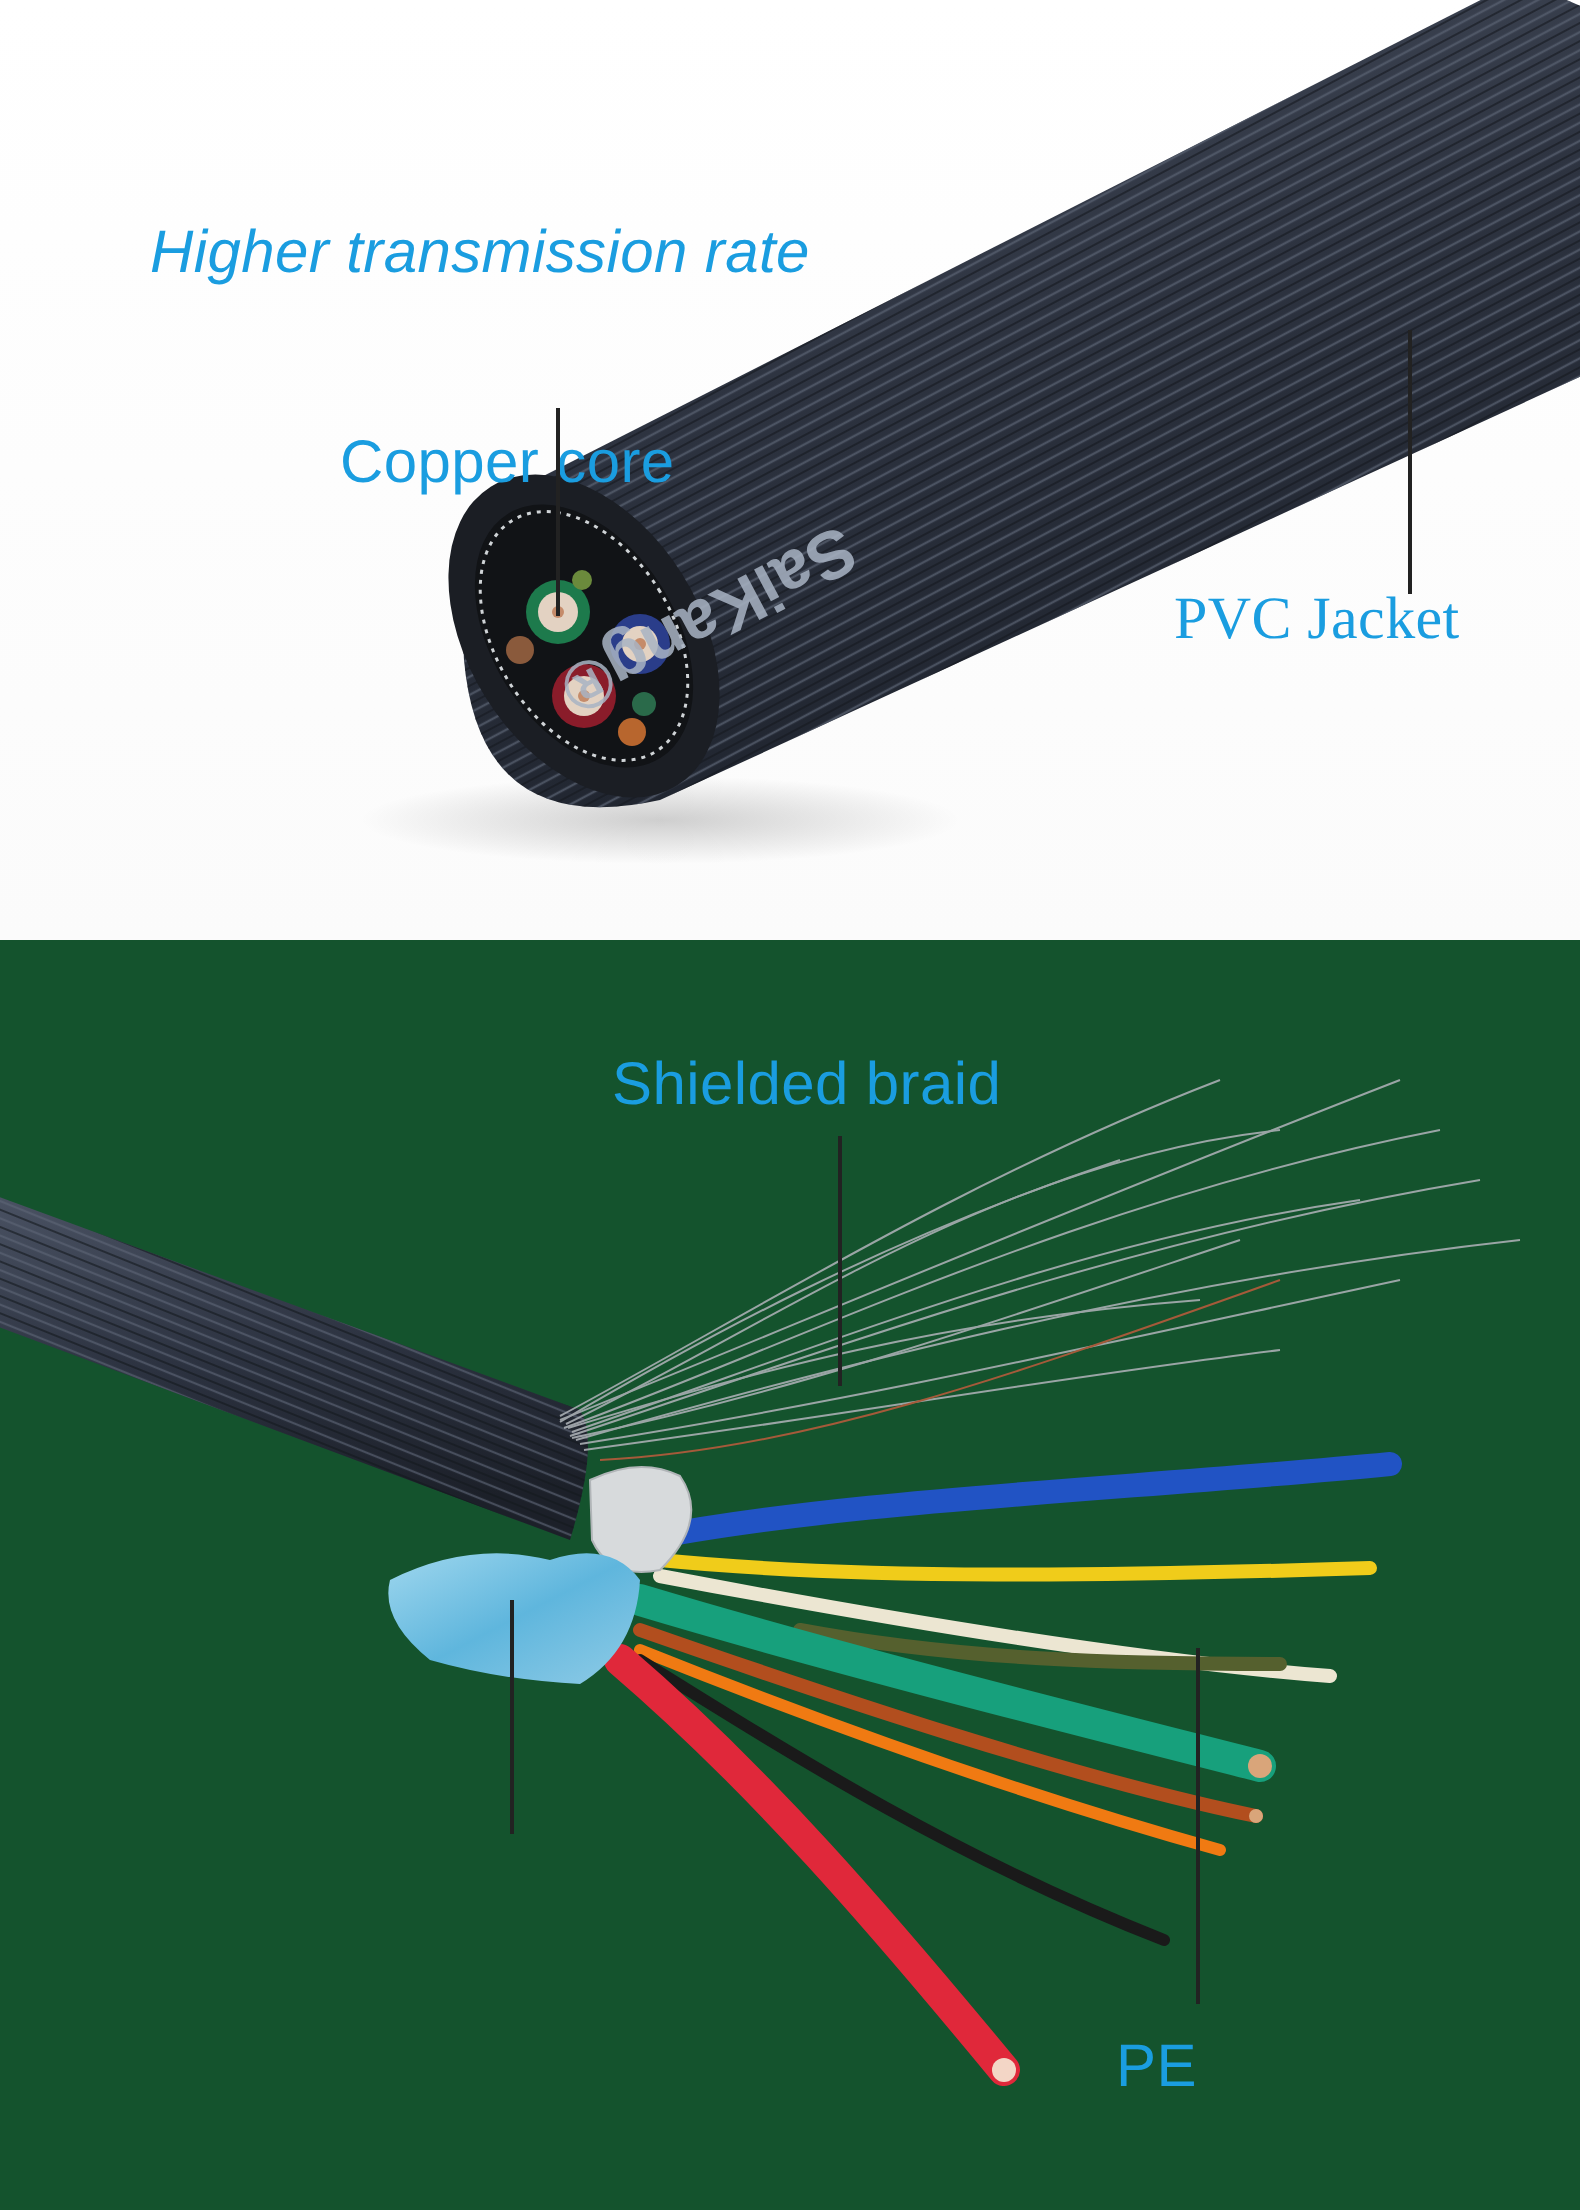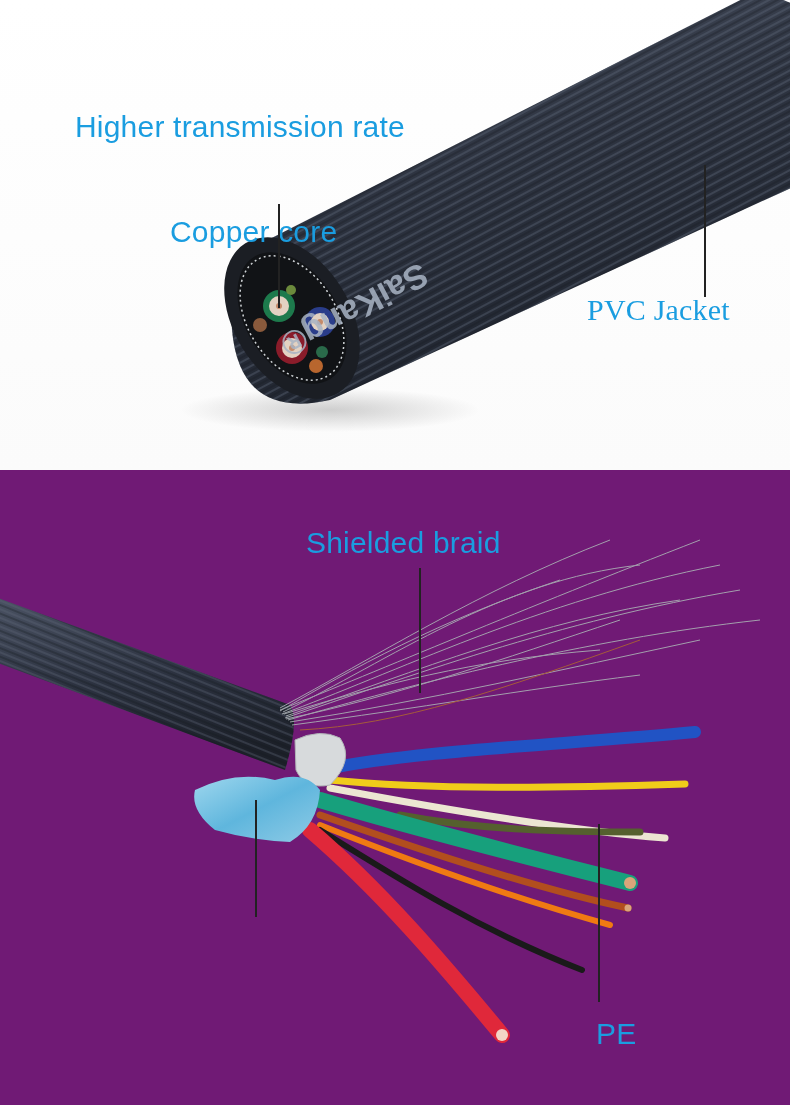--- a/index.html
+++ b/index.html
@@ -1,20 +1,20 @@
 <!DOCTYPE html>
 <html><head>
 <meta charset="utf-8">
 <style>
   html, body { margin: 0; padding: 0; background: #ffffff; }
   body { width: 790px; height: 1105px; position: relative; overflow: hidden;
          font-family: "Liberation Sans", "DejaVu Sans", sans-serif; }
   .panel { position: absolute; left: 0; width: 790px; overflow: hidden; }
   #panel-top { top: 0; height: 470px; background: linear-gradient(180deg,#ffffff 0%,#fbfbfb 100%); }
-  #panel-bottom { top: 470px; height: 635px; background: #701a75; }
+  #panel-bottom { top: 470px; height: 635px; background: #14532d; }
   svg { position: absolute; left: 0; top: 0; }
   .label { position: absolute; color: #1a9de0; font-size: 30px; white-space: nowrap; line-height: 1; letter-spacing: 0.2px; }
   .leader { position: absolute; width: 2px; background: #222; }
 </style>
 </head>
 <body>
 
 <div id="panel-top" class="panel">
   <svg width="790" height="470" viewBox="0 0 790 470">
     <defs>
@@ -60,21 +60,21 @@
       <circle cx="322" cy="352" r="6" fill="#2a6a4a"></circle>
       <circle cx="316" cy="366" r="7" fill="#b8662e"></circle>
       <circle cx="291" cy="290" r="5" fill="#6b8a3c"></circle>
     </g>
 
     <g transform="translate(420,262) rotate(152)">
       <text x="0" y="0" fill="#a9b4c4" font-size="34" font-family="Liberation Sans, sans-serif" font-weight="bold" opacity="0.85">SaiKang®</text>
     </g>
   </svg>
 
-  <div class="label" style="left:75px;top:112px;">Higher transmission rate</div>
+  <div class="label" style="left:75px;top:112px;font-style:italic;">Higher transmission rate</div>
   <div class="label" style="left:170px;top:173px;margin-top:44px;">Copper core</div>
   <div class="leader" style="left:278px;top:204px;height:104px;width:1.5px;"></div>
   <div class="leader" style="left:704px;top:165px;height:132px;width:1.5px;"></div>
   <div class="label" style="left:587px;top:295px;font-family:Liberation Serif, serif;">PVC Jacket</div>
 </div>
 
 <div id="panel-bottom" class="panel">
   <svg width="790" height="635" viewBox="0 0 790 635">
     <defs>
       <linearGradient id="jk2" x1="0" y1="0" x2="0.2" y2="1">
@@ -132,14 +132,14 @@
 
     <path d="M295,270 Q320,258 340,268 Q355,290 330,315 Q305,320 296,300 Z" fill="#d7dadc" stroke="#b1b5b8" stroke-width="1"></path>
 
     <path d="M195,320 Q235,300 275,310 Q305,300 320,320 Q318,355 290,372 Q250,370 215,360 Q190,340 195,320 Z" fill="url(#foil)"></path>
   </svg>
 
   <div class="label" style="left:306px;top:58px;">Shielded braid</div>
   <div class="leader" style="left:419px;top:98px;height:125px;width:1.5px;"></div>
   <div class="leader" style="left:255px;top:330px;height:117px;width:1.5px;"></div>
   <div class="leader" style="left:598px;top:354px;height:178px;width:1.5px;"></div>
-  <div class="label" style="left:596px;top:549px;">PE</div>
+  <div class="label" style="left:558px;top:549px;">PE</div>
 </div>
 
 </body></html>

